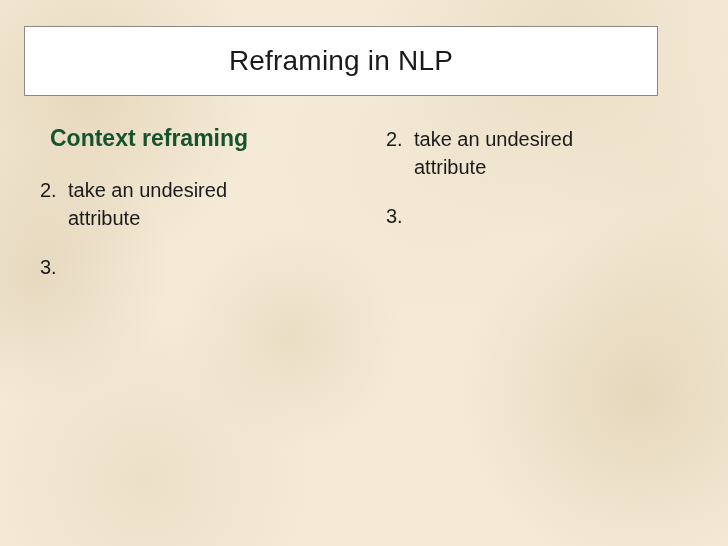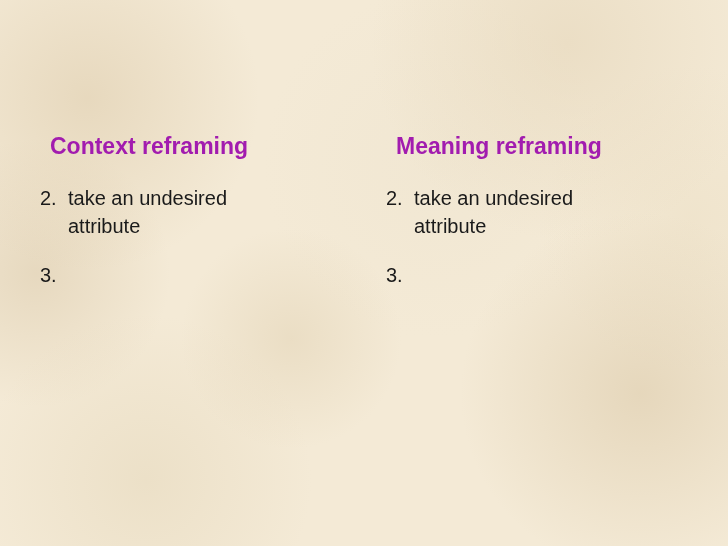--- a/index.html
+++ b/index.html
@@ -61,22 +61,22 @@
     width: 640px;
     display: flex;
     gap: 24px;
   }
   .column {
     width: 300px;
   }
   .col-heading {
     font-size: 23px;
     font-weight: bold;
-    color: #a21caf;
-    margin: 8px 0 26px 0;
+    color: #14532d;
+    margin: 0 0 26px 0;
     line-height: 1.1;
   }
   .col-heading.context {
     padding-left: 10px;
   }
   .col-heading.meaning {
     padding-left: 32px;
   }
   ol.items {
     list-style: none;
@@ -114,38 +114,40 @@
     max-width: 230px;
   }
 </style>
 </head>
 <body>
 
 <div class="paper-texture"></div>
 
 <div class="slide">
 
+  <div class="title-box">
+    <div class="title-text">Reframing in NLP</div>
+  </div>
 
   <div class="columns">
 
     <div class="column col-left">
       <div class="col-heading context">Context reframing</div>
       <ol class="items">
         <li>
           <span class="item-num">2.</span>
           <span class="item-text">take an undesired attribute</span>
         </li>
         <li>
           <span class="item-num">3.</span>
         </li>
       </ol>
     </div>
 
     <div class="column col-right">
-      <div class="col-heading meaning">Meaning reframing</div>
       <ol class="items">
         <li>
           <span class="item-num">2.</span>
           <span class="item-text">take an undesired attribute</span>
         </li>
         <li>
           <span class="item-num">3.</span>
         </li>
       </ol>
     </div>

